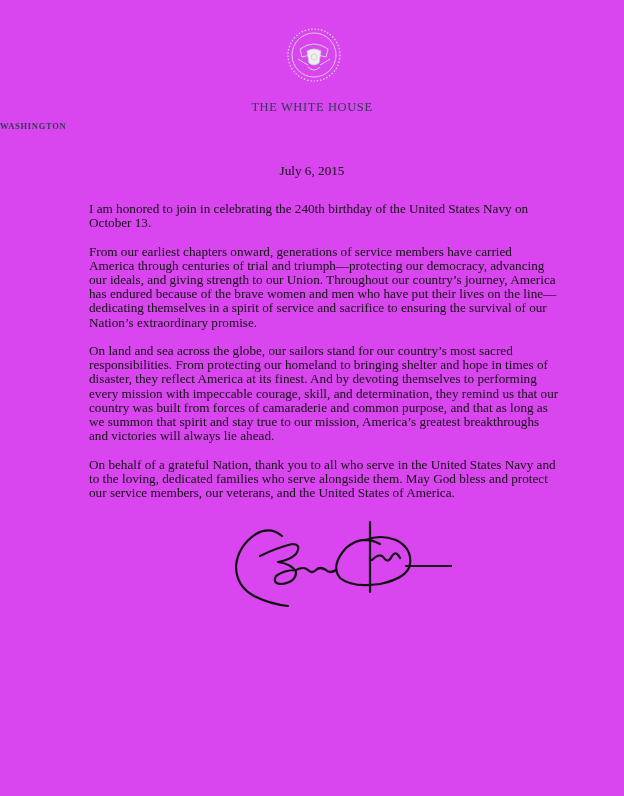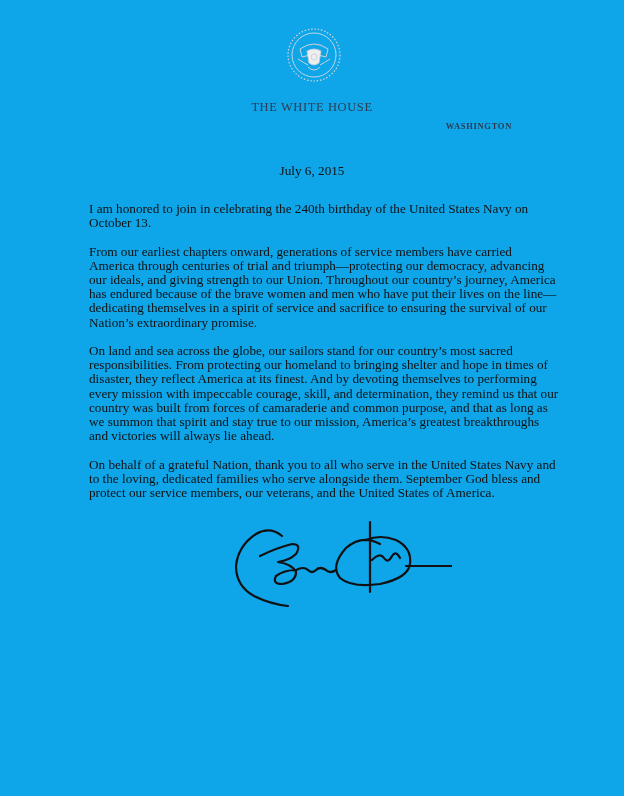--- a/index.html
+++ b/index.html
@@ -1,22 +1,22 @@
 <!DOCTYPE html>
 <html><head>
 <meta charset="utf-8">
 <style>
   html, body { margin: 0; padding: 0; background: #ffffff; }
   body { width: 624px; height: 796px; position: relative; overflow: hidden;
          font-family: "Liberation Serif", "DejaVu Serif", serif; color: #111; }
-  .page { position: absolute; left: 0; top: 0; width: 624px; height: 796px; background: #0ea5e9; }
+  .page { position: absolute; left: 0; top: 0; width: 624px; height: 796px; background: #d946ef; }
   .seal { position: absolute; left: 286px; top: 27px; width: 56px; height: 56px; }
   .letterhead-title { position: absolute; top: 100px; left: 0; width: 624px; text-align: center;
          font-size: 12.5px; letter-spacing: 0.6px; color: #2e3b52; font-weight: normal; }
-  .letterhead-sub { position: absolute; top: 121px; left: 0; width: 512px; text-align: right;
+  .letterhead-sub { position: absolute; top: 121px; left: 0; width: 512px; text-align: left;
          font-size: 8.5px; font-weight: bold; letter-spacing: 0.7px; color: #2e3b52; }
   .date { position: absolute; top: 163px; left: 0; width: 624px; text-align: center; font-size: 13.2px; }
   .body { position: absolute; left: 89px; top: 202px; width: 470px; font-size: 13.2px; line-height: 14.2px; }
   .body p { margin: 0 0 14.2px 0; }
   .signature { position: absolute; left: 230px; top: 514px; width: 222px; height: 96px; }
 </style>
 </head>
 <body>
 
 <div class="page">
@@ -33,21 +33,21 @@
 
   <div class="letterhead-title">THE WHITE HOUSE</div>
   <div class="letterhead-sub">WASHINGTON</div>
 
   <div class="date">July 6, 2015</div>
 
   <div class="body">
     <p>I am honored to join in celebrating the 240th birthday of the United States Navy on October 13.</p>
     <p>From our earliest chapters onward, generations of service members have carried America through centuries of trial and triumph—protecting our democracy, advancing our ideals, and giving strength to our Union.  Throughout our country’s journey, America has endured because of the brave women and men who have put their lives on the line—dedicating themselves in a spirit of service and sacrifice to ensuring the survival of our Nation’s extraordinary promise.</p>
     <p>On land and sea across the globe, our sailors stand for our country’s most sacred responsibilities.  From protecting our homeland to bringing shelter and hope in times of disaster, they reflect America at its finest.  And by devoting themselves to performing every mission with impeccable courage, skill, and determination, they remind us that our country was built from forces of camaraderie and common purpose, and that as long as we summon that spirit and stay true to our mission, America’s greatest breakthroughs and victories will always lie ahead.</p>
-    <p>On behalf of a grateful Nation, thank you to all who serve in the United States Navy and to the loving, dedicated families who serve alongside them.  September God bless and protect our service members, our veterans, and the United States of America.</p>
+    <p>On behalf of a grateful Nation, thank you to all who serve in the United States Navy and to the loving, dedicated families who serve alongside them.  May God bless and protect our service members, our veterans, and the United States of America.</p>
   </div>
 
   <svg class="signature" viewBox="0 0 222 96">
     <g fill="none" stroke="#111" stroke-width="2.2" stroke-linecap="round" stroke-linejoin="round">
 
       <path d="M52 22 Q40 12 26 20 Q8 32 6 52 Q6 72 24 82 Q40 90 58 92"></path>
       <path d="M30 42 Q46 34 62 30 Q72 30 66 40 Q60 46 48 48 Q62 50 66 58 Q66 68 52 70 Q42 70 46 62 Q54 56 66 56"></path>
 
       <path d="M66 56 Q74 52 78 56 Q82 60 86 56 Q90 52 96 56 Q100 60 106 56"></path>
 

